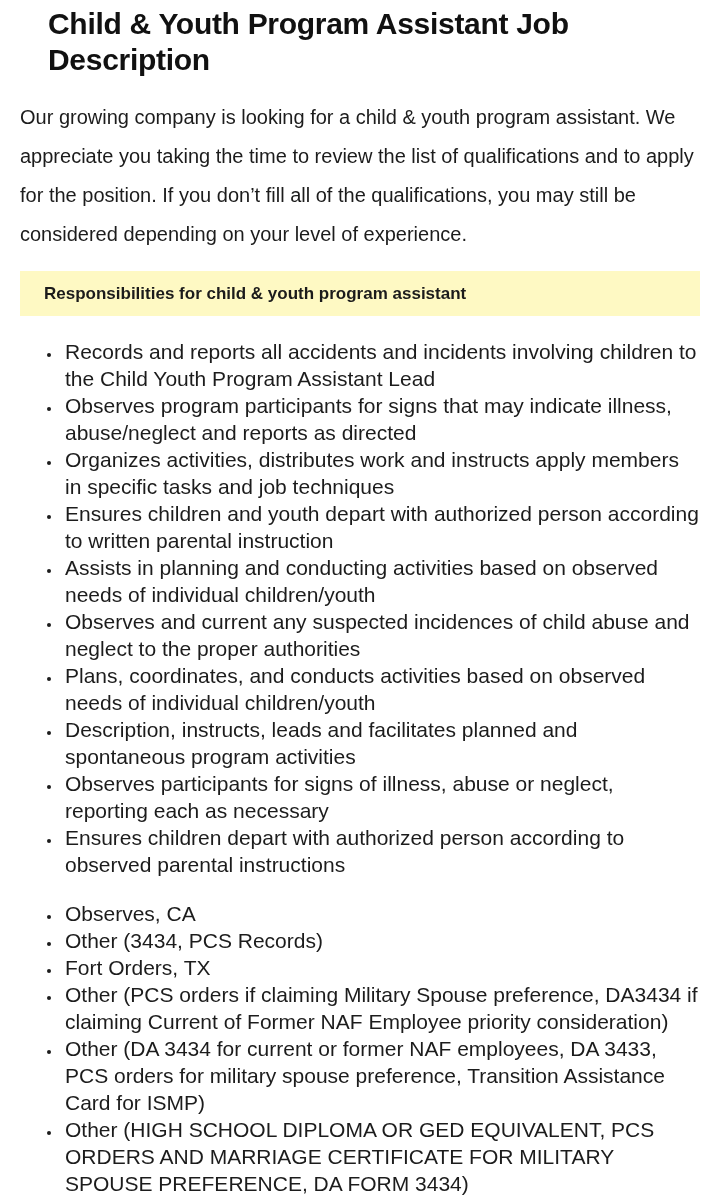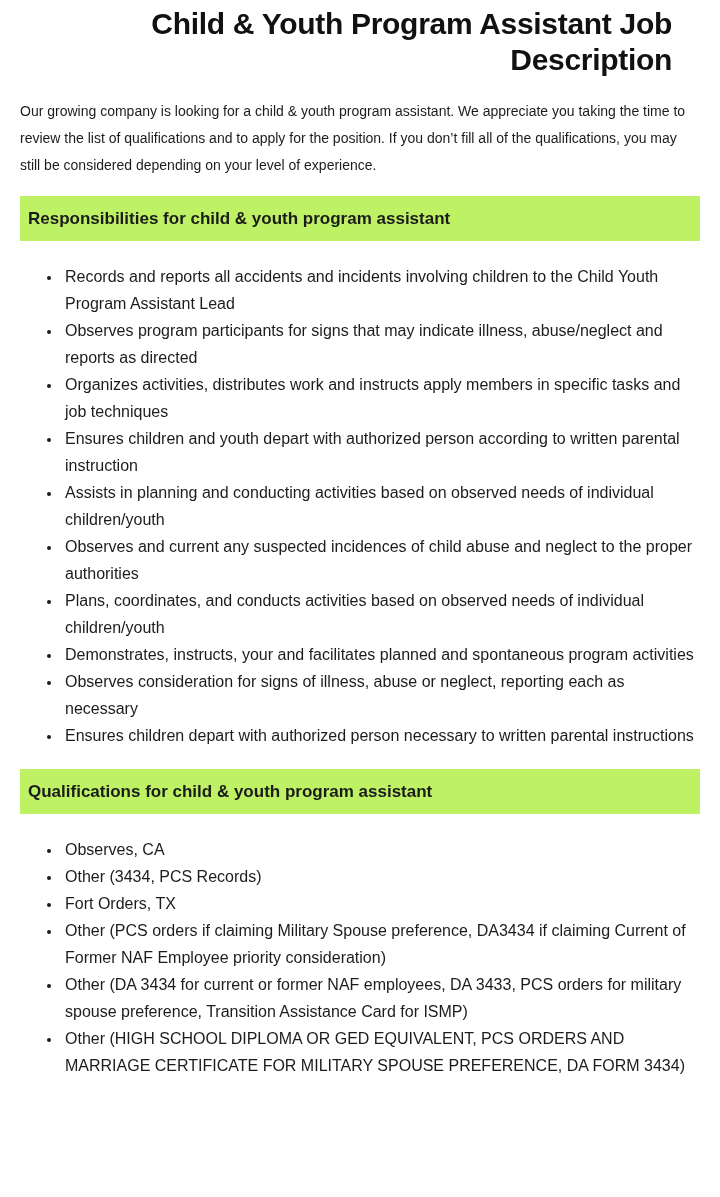--- a/index.html
+++ b/index.html
@@ -14,42 +14,42 @@
     font-family: "Liberation Sans", sans-serif;
     color: #1c1c1c;
   }
   main {
     padding: 0 20px;
   }
   h1 {
     font-size: 30px;
     line-height: 36px;
     font-weight: 800;
-    text-align: right;
+    text-align: left;
     color: #111111;
     margin: 6px 28px 20px 28px;
     letter-spacing: -0.3px;
   }
   .intro {
-    font-size: 14px;
-    line-height: 27px;
+    font-size: 20px;
+    line-height: 39px;
     margin: 12px 0 17px 0;
   }
   .section-bar {
-    background: #bef264;
+    background: #fef9c3;
     font-size: 17px;
     font-weight: 700;
     color: #1b1b1b;
-    padding: 13px 20px 12px 8px;
+    padding: 13px 20px 12px 24px;
     margin: 0;
   }
   ul.items {
     margin: 22px 0 20px 0;
     padding: 0 0 0 42px;
-    font-size: 16px;
+    font-size: 21px;
     line-height: 27px;
   }
   ul.items li {
     padding-left: 3px;
     margin: 0;
   }
   ul.items li::marker {
     font-size: 14px;
   }
   section {
@@ -68,28 +68,27 @@
   <section>
     <div class="section-bar">Responsibilities for child &amp; youth program assistant</div>
     <ul class="items">
       <li>Records and reports all accidents and incidents involving children to the Child Youth Program Assistant Lead</li>
       <li>Observes program participants for signs that may indicate illness, abuse/neglect and reports as directed</li>
       <li>Organizes activities, distributes work and instructs apply members in specific tasks and job techniques</li>
       <li>Ensures children and youth depart with authorized person according to written parental instruction</li>
       <li>Assists in planning and conducting activities based on observed needs of individual children/youth</li>
       <li>Observes and current any suspected incidences of child abuse and neglect to the proper authorities</li>
       <li>Plans, coordinates, and conducts activities based on observed needs of individual children/youth</li>
-      <li>Demonstrates, instructs, your and facilitates planned and spontaneous program activities</li>
-      <li>Observes consideration for signs of illness, abuse or neglect, reporting each as necessary</li>
-      <li>Ensures children depart with authorized person necessary to written parental instructions</li>
+      <li>Description, instructs, leads and facilitates planned and spontaneous program activities</li>
+      <li>Observes participants for signs of illness, abuse or neglect, reporting each as necessary</li>
+      <li>Ensures children depart with authorized person according to observed parental instructions</li>
     </ul>
   </section>
 
   <section>
-    <div class="section-bar">Qualifications for child &amp; youth program assistant</div>
     <ul class="items">
       <li>Observes, CA</li>
       <li>Other (3434, PCS Records)</li>
       <li>Fort Orders, TX</li>
       <li>Other (PCS orders if claiming Military Spouse preference, DA3434 if claiming Current of Former NAF Employee priority consideration)</li>
       <li>Other (DA 3434 for current or former NAF employees, DA 3433, PCS orders for military spouse preference, Transition Assistance Card for ISMP)</li>
       <li>Other (HIGH SCHOOL DIPLOMA OR GED EQUIVALENT, PCS ORDERS AND MARRIAGE CERTIFICATE FOR MILITARY SPOUSE PREFERENCE, DA FORM 3434)</li>
     </ul>
   </section>
 

